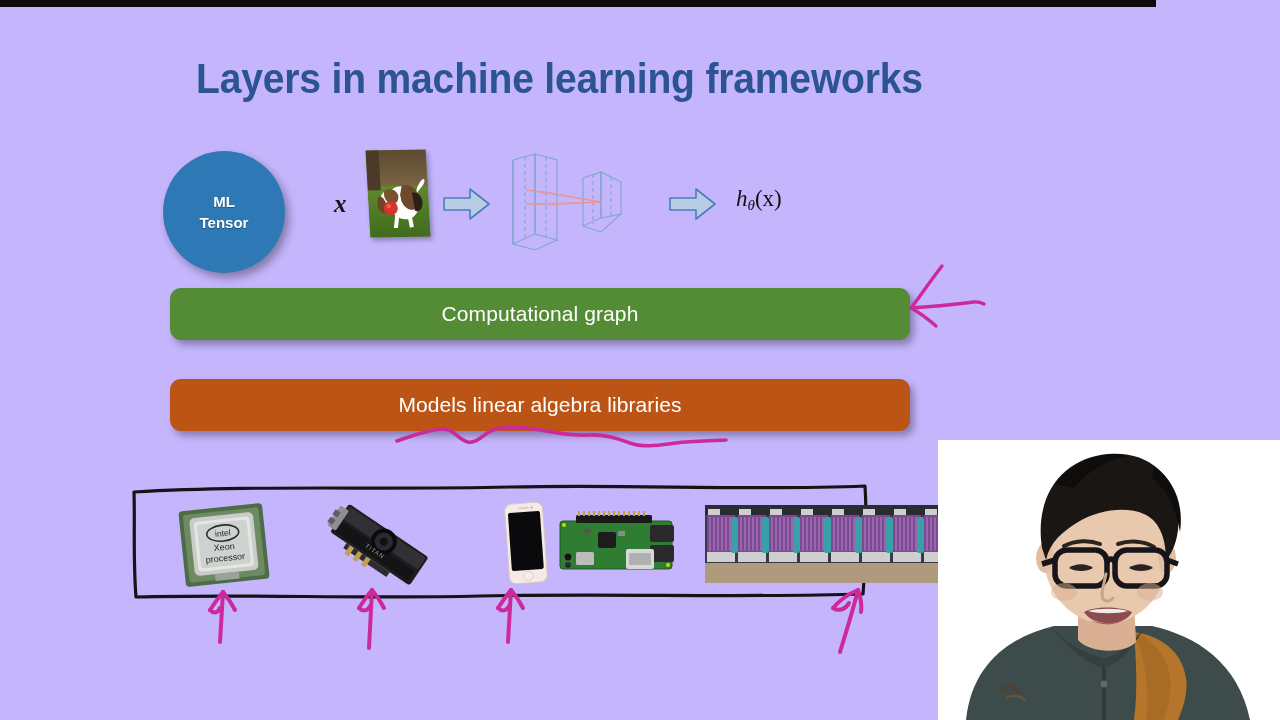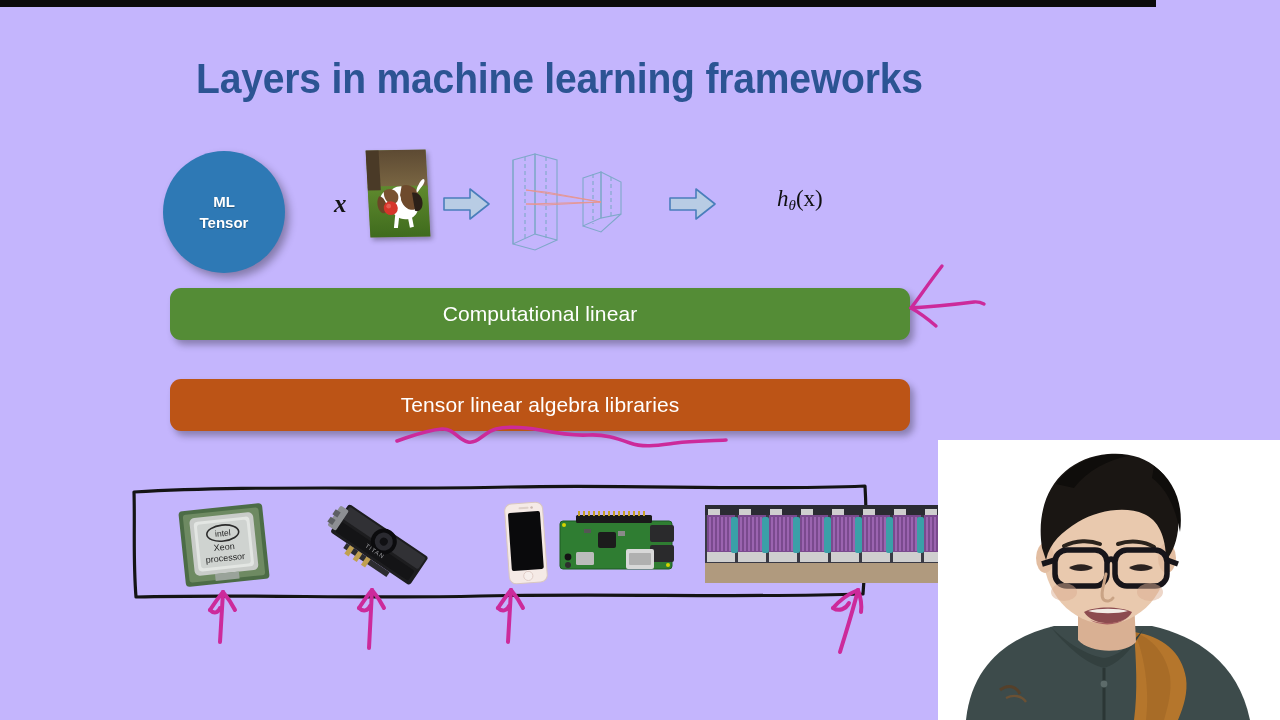--- a/index.html
+++ b/index.html
@@ -82,21 +82,20 @@
   .nn svg { display:block; }
   
   .h-formula {
     position: absolute;
     left: 736px; top: 186px;
     font-family: "Liberation Serif", serif;
     font-style: italic;
     font-size: 23px;
     color: #101010;
     white-space: nowrap;
-    margin-left: 41px;
   }
   .h-formula .sub {
     font-size: 15px;
     vertical-align: -4px;
     font-style: italic;
   }
   .h-formula .paren { font-style: normal; }
   
   .bar {
     position: absolute;
@@ -232,25 +231,25 @@
 
   <div class="blue-arrow arrow2">
     <svg width="50" height="36" viewBox="0 0 50 36">
       <path d="M2 12 L28 12 L28 3 L47 18 L28 33 L28 24 L2 24 Z" fill="#b8cce4" stroke="#4a7ebb" stroke-width="1.6" stroke-linejoin="round"></path>
     </svg>
   </div>
 
   <div class="h-formula"><span>h</span><span class="sub">θ</span><span class="paren">(x)</span></div>
 
   <div class="bar bar-green">
-    <span>Computational linear</span>
+    <span>Computational graph</span>
   </div>
 
   <div class="bar bar-orange">
-    <span>Tensor linear algebra libraries</span>
+    <span>Models linear algebra libraries</span>
   </div>
 
   <div class="annot annot-arrow-green">
     <svg width="100" height="95" viewBox="0 0 100 95">
       <g stroke="#cc2a9b" stroke-width="3.4" fill="none" stroke-linecap="round">
         <path d="M11 55 C30 54 58 51 74 49 C78 48.6 81 49.5 84 51"></path>
         <path d="M11 55 C19 45 28 31 42 13"></path>
         <path d="M11 55 C20 60 28 66 36 73"></path>
       </g>
     </svg>

